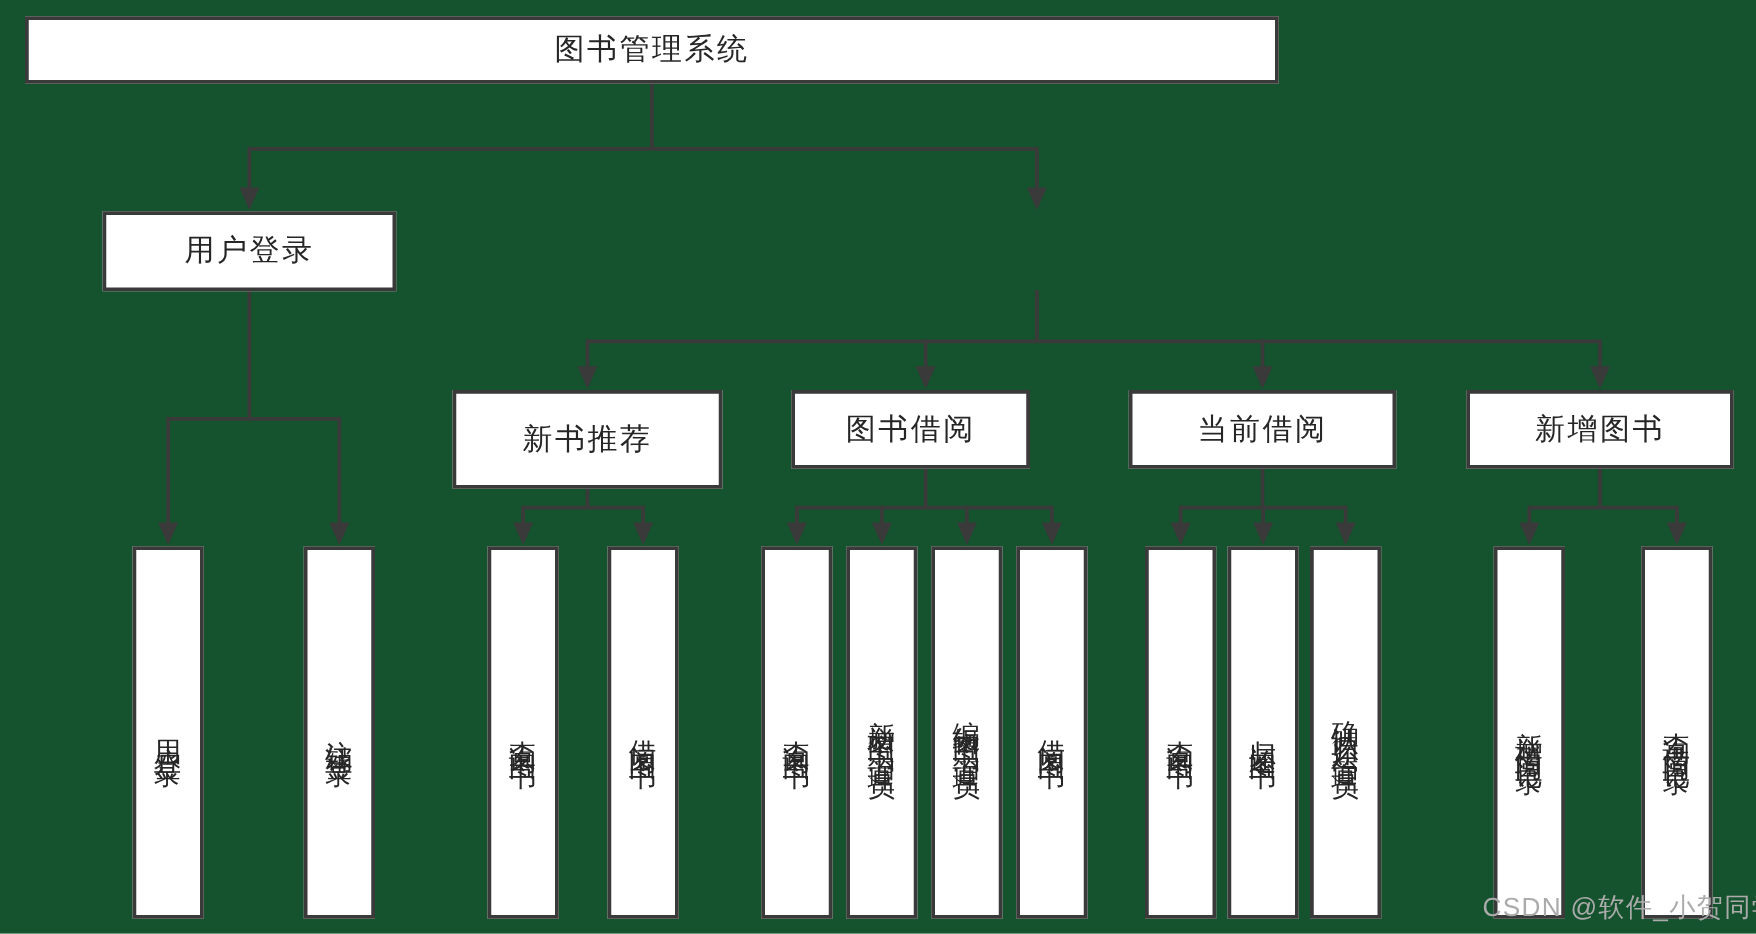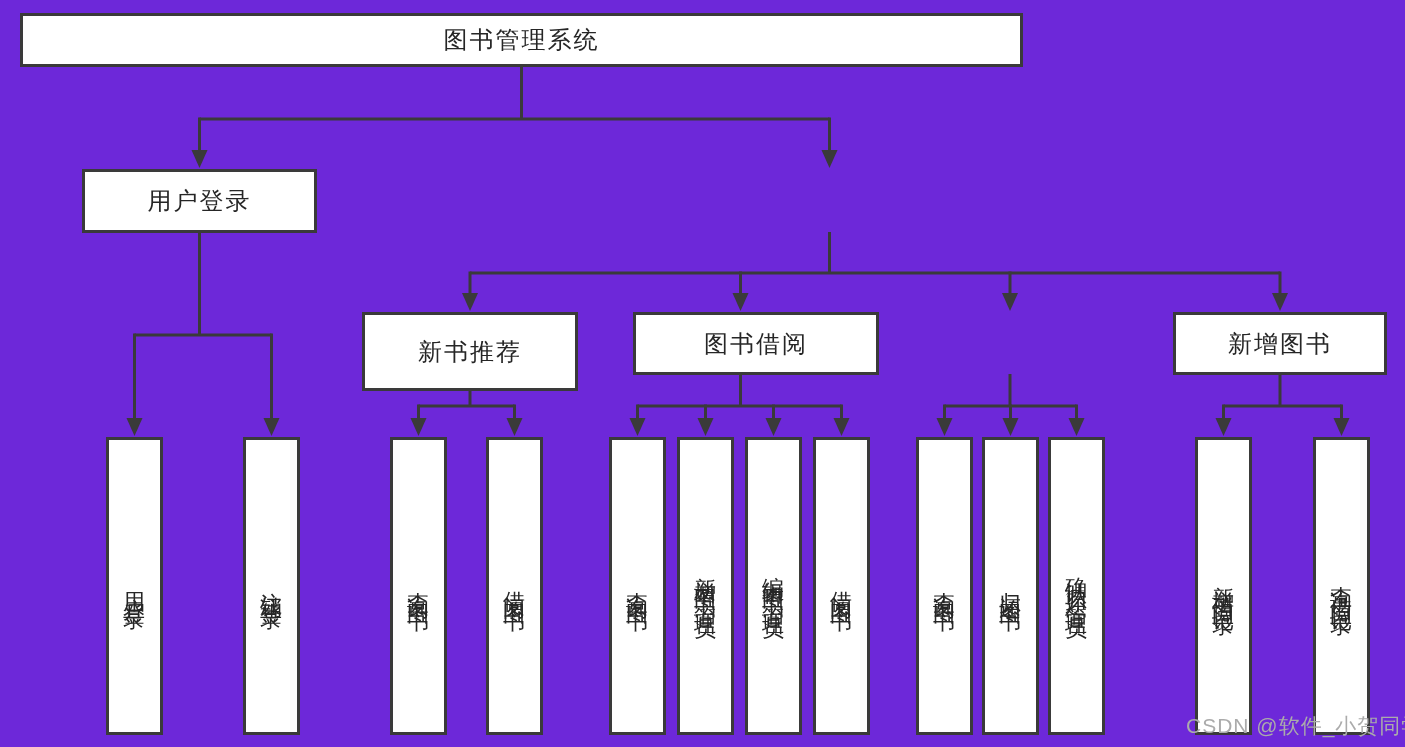--- a/index.html
+++ b/index.html
@@ -1,17 +1,17 @@
 <!DOCTYPE html>
 <html><head>
 <meta charset="utf-8">
 <style>
   html,body{margin:0;padding:0;background:#ffffff;}
   .canvas{
-    position:relative;width:1405px;height:747px;background:#6d28d9;
+    position:relative;width:1405px;height:747px;background:#14532d;
     font-family:"Liberation Sans","DejaVu Sans",sans-serif;overflow:hidden;
   }
   .connectors{position:absolute;left:0;top:0;}
   .node{
     position:absolute;box-sizing:border-box;background:#ffffff;
     border:3px solid #3a3a3a;display:flex;align-items:center;justify-content:center;
   }
   .node .label{
     font-size:24px;letter-spacing:2px;color:#262626;white-space:nowrap;line-height:1;
   }
@@ -103,22 +103,25 @@
     <span class="label">图书管理系统</span>
   </div>
 
   <div class="node" style="left:82px;top:169px;width:235px;height:64px">
     <span class="label">用户登录</span>
   </div>
 
   <div class="node" style="left:362px;top:312px;width:216px;height:79px">
     <span class="label">新书推荐</span>
   </div>
-  <div class="node" style="left:633px;top:312px;width:246px;height:63px">
+  <div class="node" style="left:633px;top:312px;width:191px;height:63px">
     <span class="label">图书借阅</span>
+  </div>
+  <div class="node" style="left:903px;top:312px;width:214px;height:63px">
+    <span class="label">当前借阅</span>
   </div>
   <div class="node" style="left:1173px;top:312px;width:214px;height:63px">
     <span class="label">新增图书</span>
   </div>
 
   <div class="node leaf" style="left:106px">
     <span class="label">用户登录</span>
   </div>
   <div class="node leaf" style="left:243px">
     <span class="label">注销登录</span>

